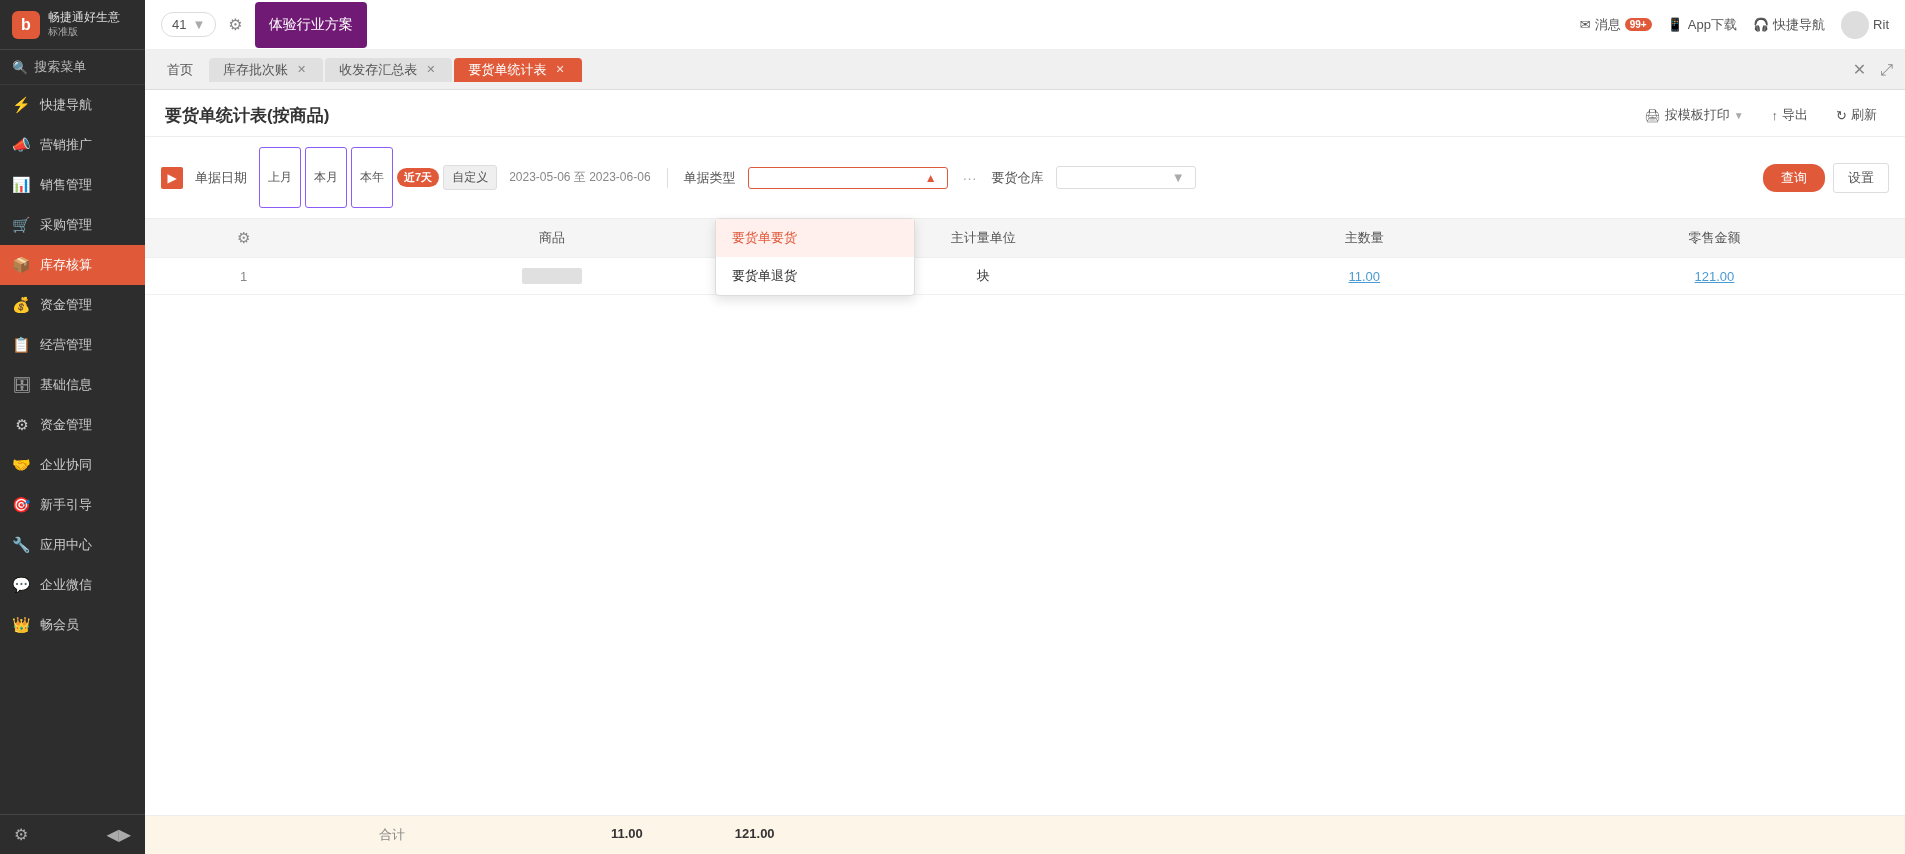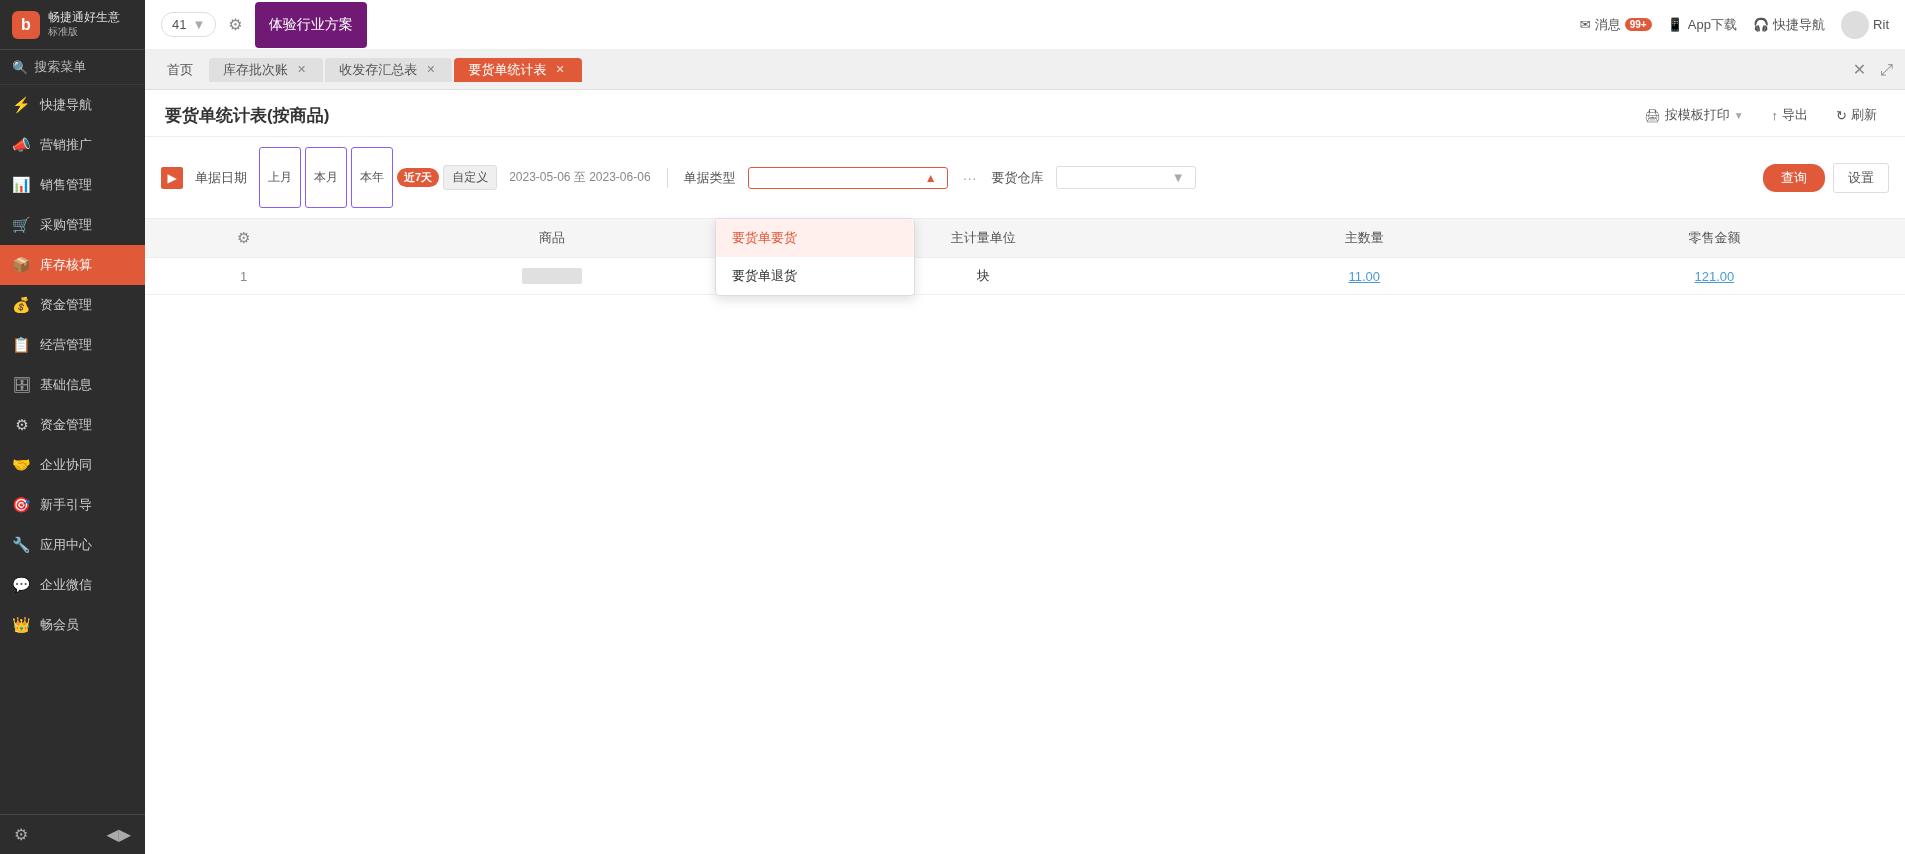--- a/index.html
+++ b/index.html
@@ -567,14 +567,19 @@
               <span class="col-link">11.00</span>
             </td>
             <td>
               <span class="col-link">121.00</span>
             </td>
           </tr>
         </tbody>
       </table>
     </div>
 
+    <div class="table-footer">
+      <span class="footer-label">合计</span>
+      <span class="footer-val" style="margin-left:160px">11.00</span>
+      <span class="footer-val">121.00</span>
+    </div>
   </div>
 </div>
 
 </body></html>

